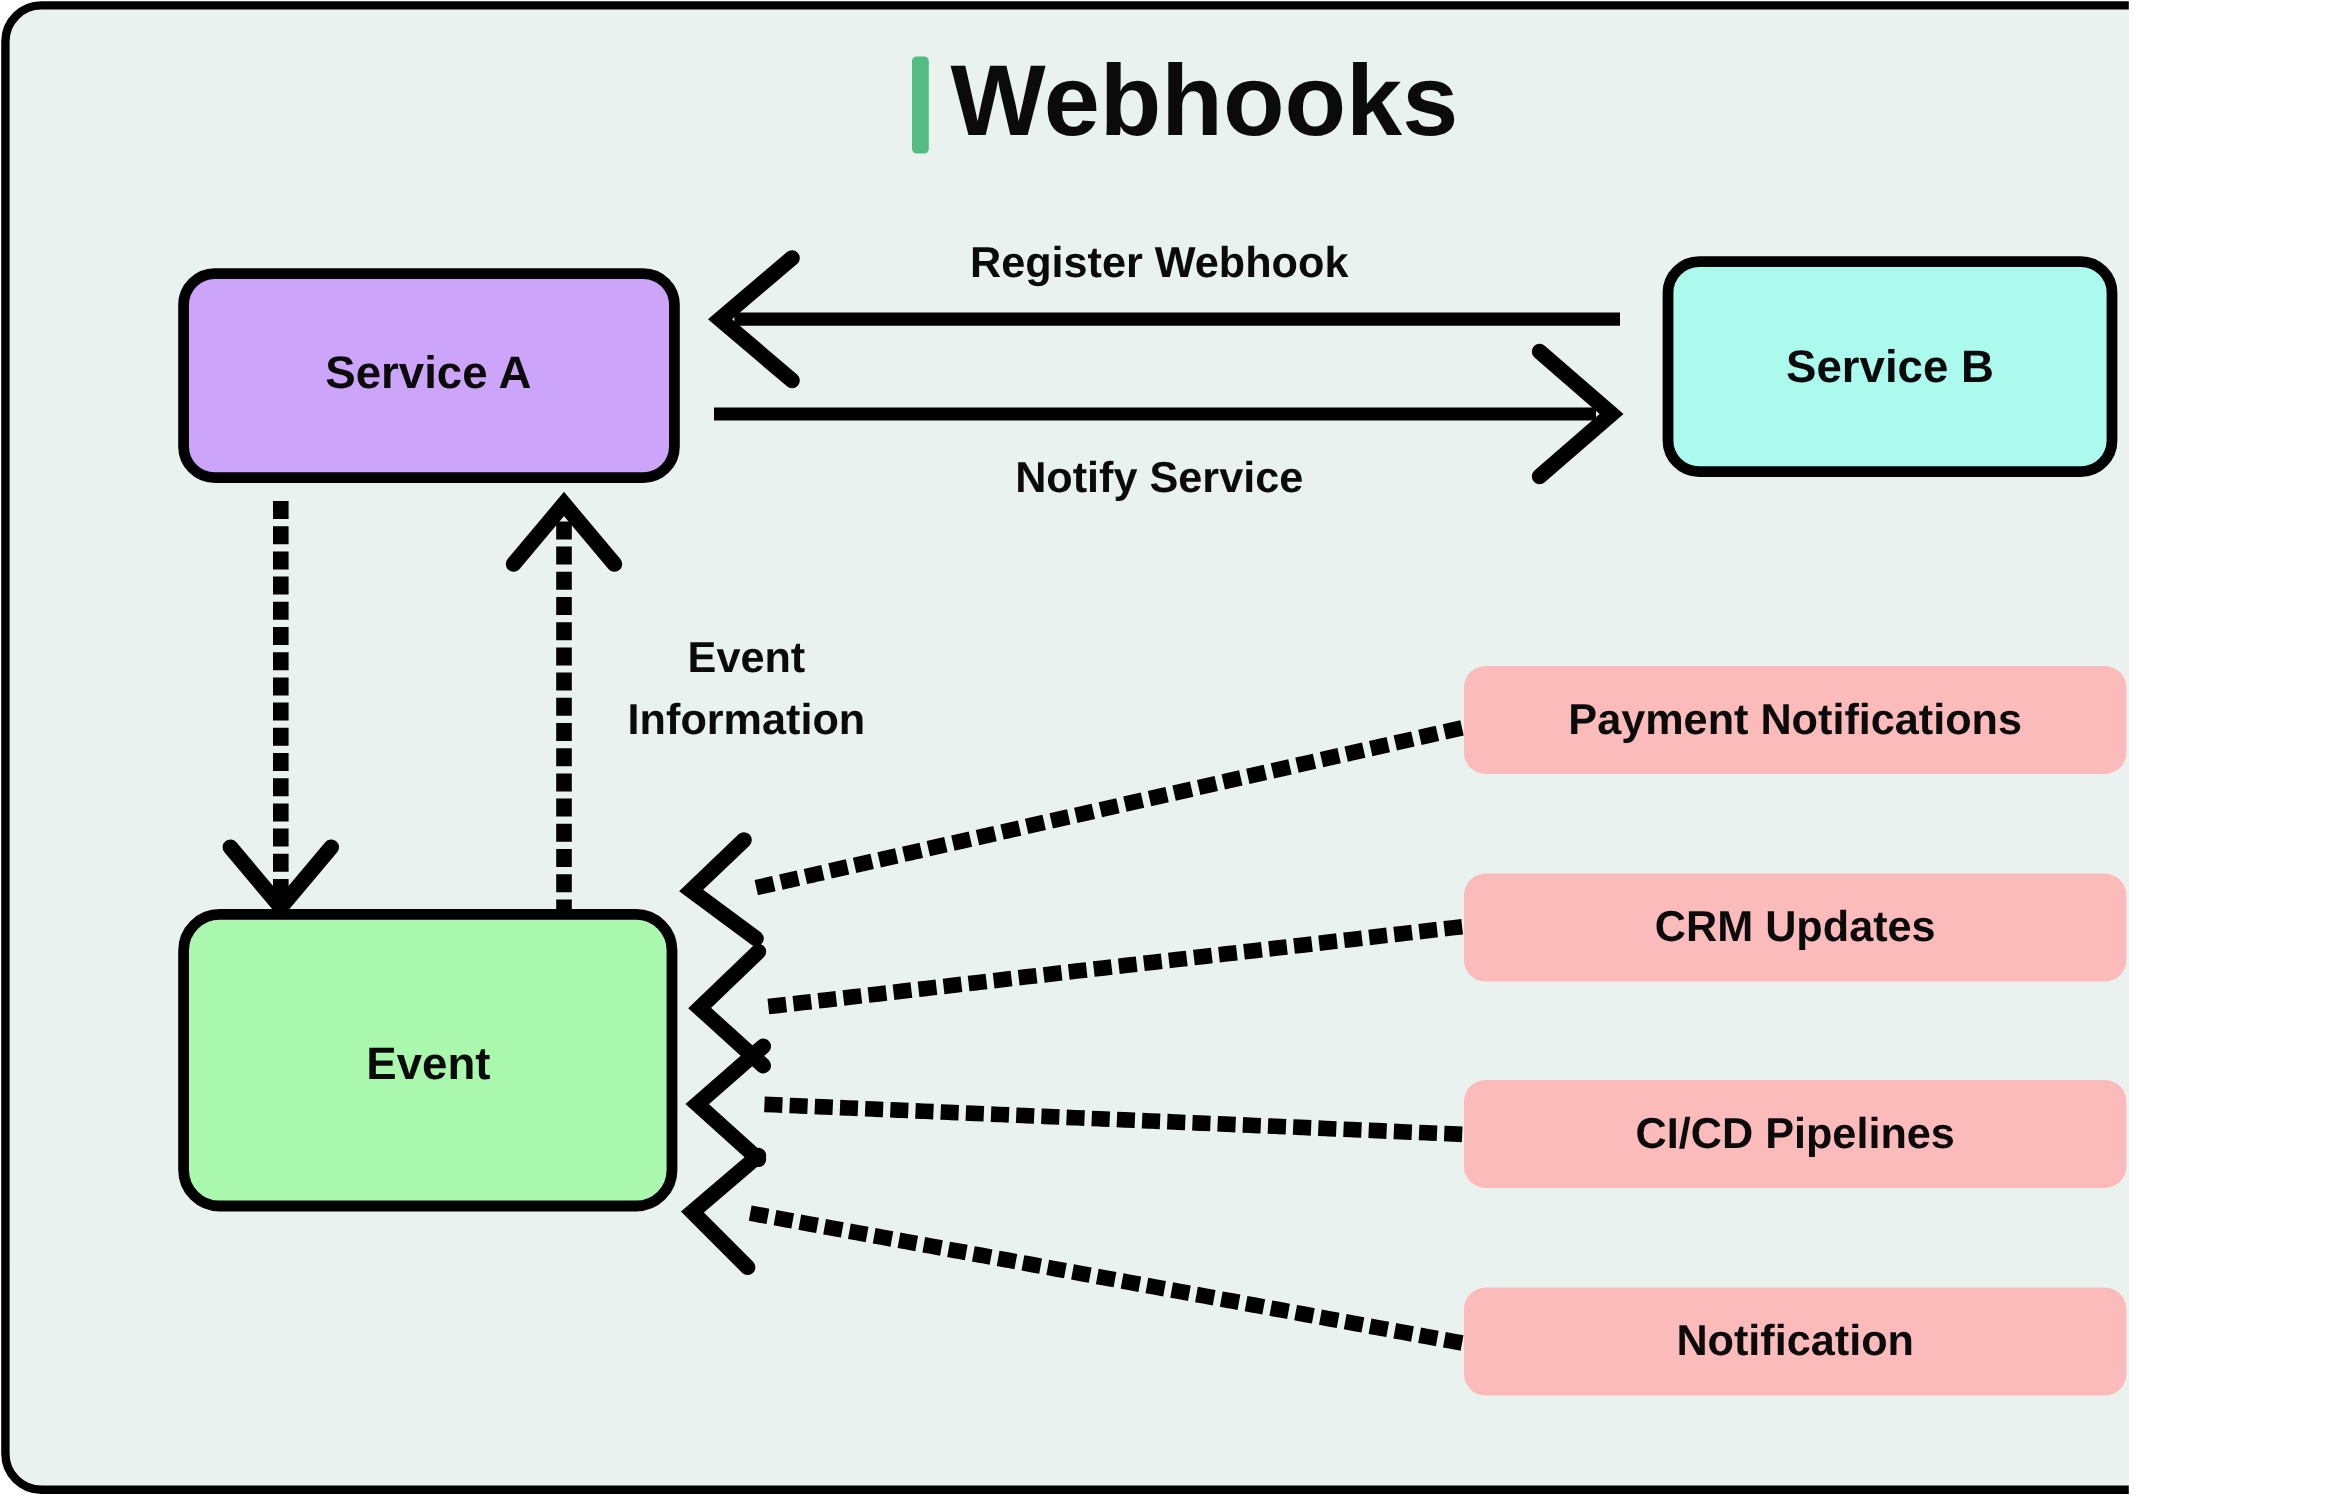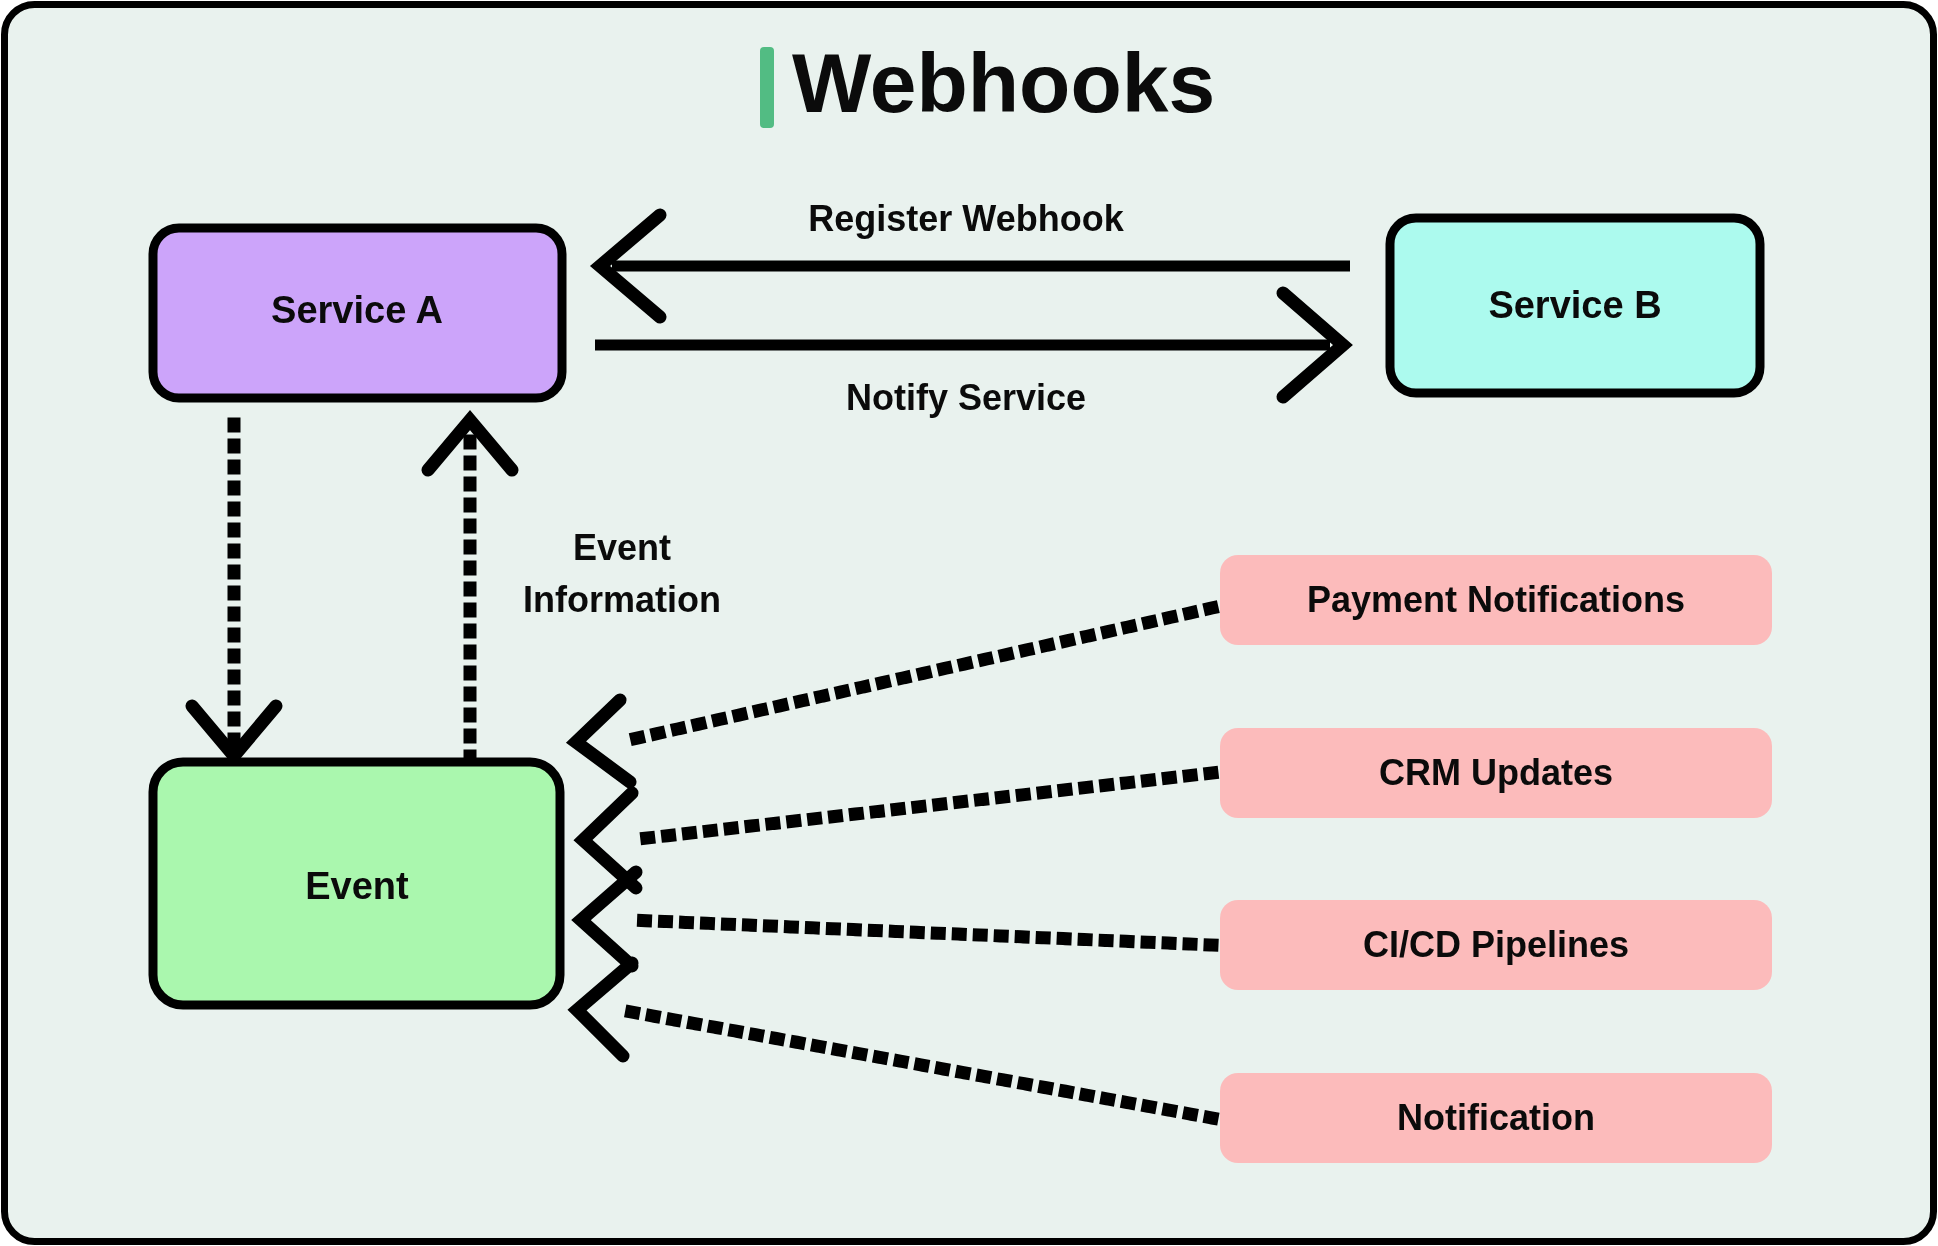--- a/index.html
+++ b/index.html
@@ -3,21 +3,21 @@
 <meta charset="utf-8">
 <style>
   html, body {
     margin: 0;
     padding: 0;
     background: #ffffff;
     font-family: "Liberation Sans", sans-serif;
   }
   #stage {
     position: relative;
-    width: 1938px;
+    width: 1774px;
     height: 1246px;
     overflow: hidden;
     background: #ffffff;
   }
   #diagram-svg {
     position: absolute;
     left: 0;
     top: 0;
     width: 1938px;
     height: 1246px;

